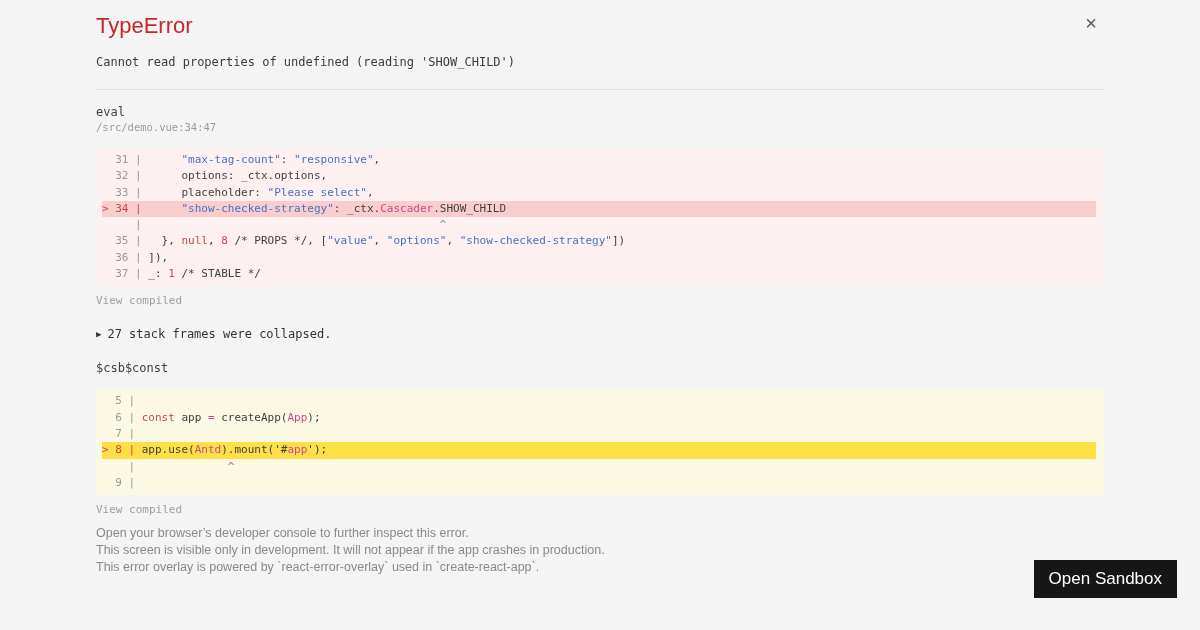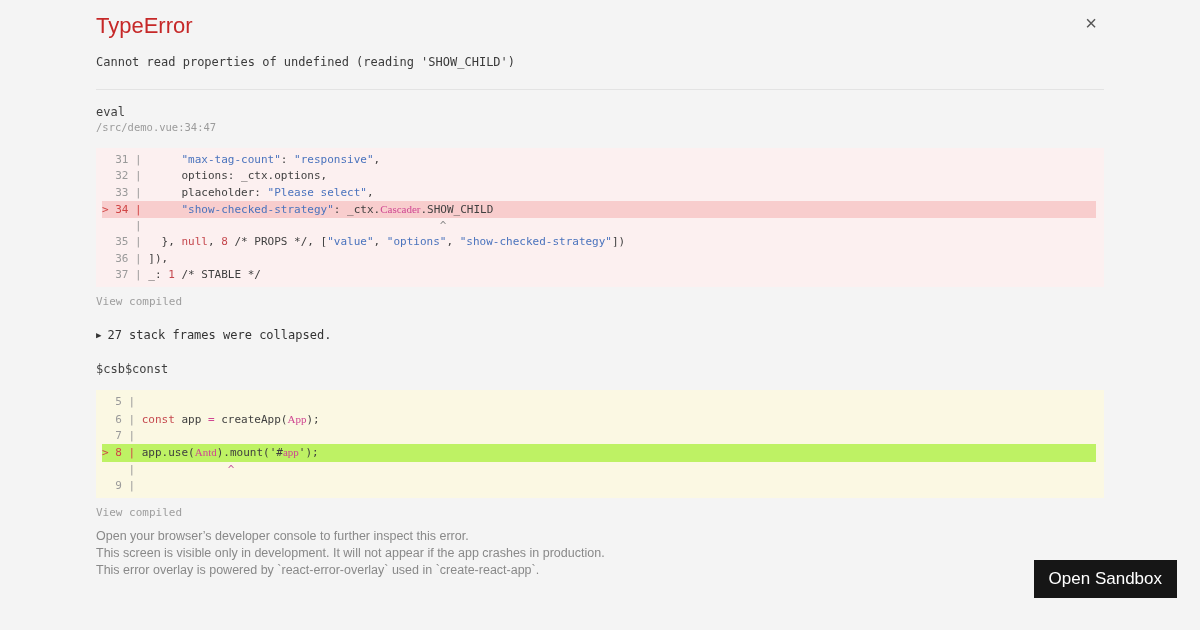--- a/index.html
+++ b/index.html
@@ -32,28 +32,28 @@
     font-size:10.5px;line-height:11px;color:#9b9b9b;
   }
   pre.code{
     margin:15px 0 0 0;padding:4px 8px 4px 6px;
     font-family:"DejaVu Sans Mono", monospace;font-size:11px;line-height:16.3px;
     white-space:pre;color:#3f3f3f;
   }
   pre.theme-red{background:#fcf0f0;}
   pre.theme-yellow{background:#fbf8e3;}
   .theme-red .row.hl{background:#f8cdcd;}
-  .theme-yellow .row.hl{background:#bef264;}
+  .theme-yellow .row.hl{background:#fde047;}
   .g{color:#9a9a9a;}
   .g-hl{color:#d04545;}
   .tk-p{color:#3f3f3f;}
   .tk-s{color:#4a73bd;}
   .tk-k{color:#c5484e;}
   .tk-n{color:#c5484e;}
-  .tk-c{color:#cf4692;font-family:Liberation Serif, serif;}
+  .tk-c{color:#cf4692;}
   .tk-o{color:#cf4692;}
   .theme-red .tk-caret{color:#8a8a8a;}
   .theme-yellow .tk-caret{color:#c75c9e;}
   .view-compiled{
     margin-top:9px;font-family:"DejaVu Sans Mono", monospace;
     font-size:11px;line-height:11px;color:#9e9e9e;cursor:pointer;
   }
   .collapsed{
     margin-top:22px;font-family:"DejaVu Sans Mono", monospace;
     font-size:12px;line-height:13px;color:#333;cursor:pointer;

